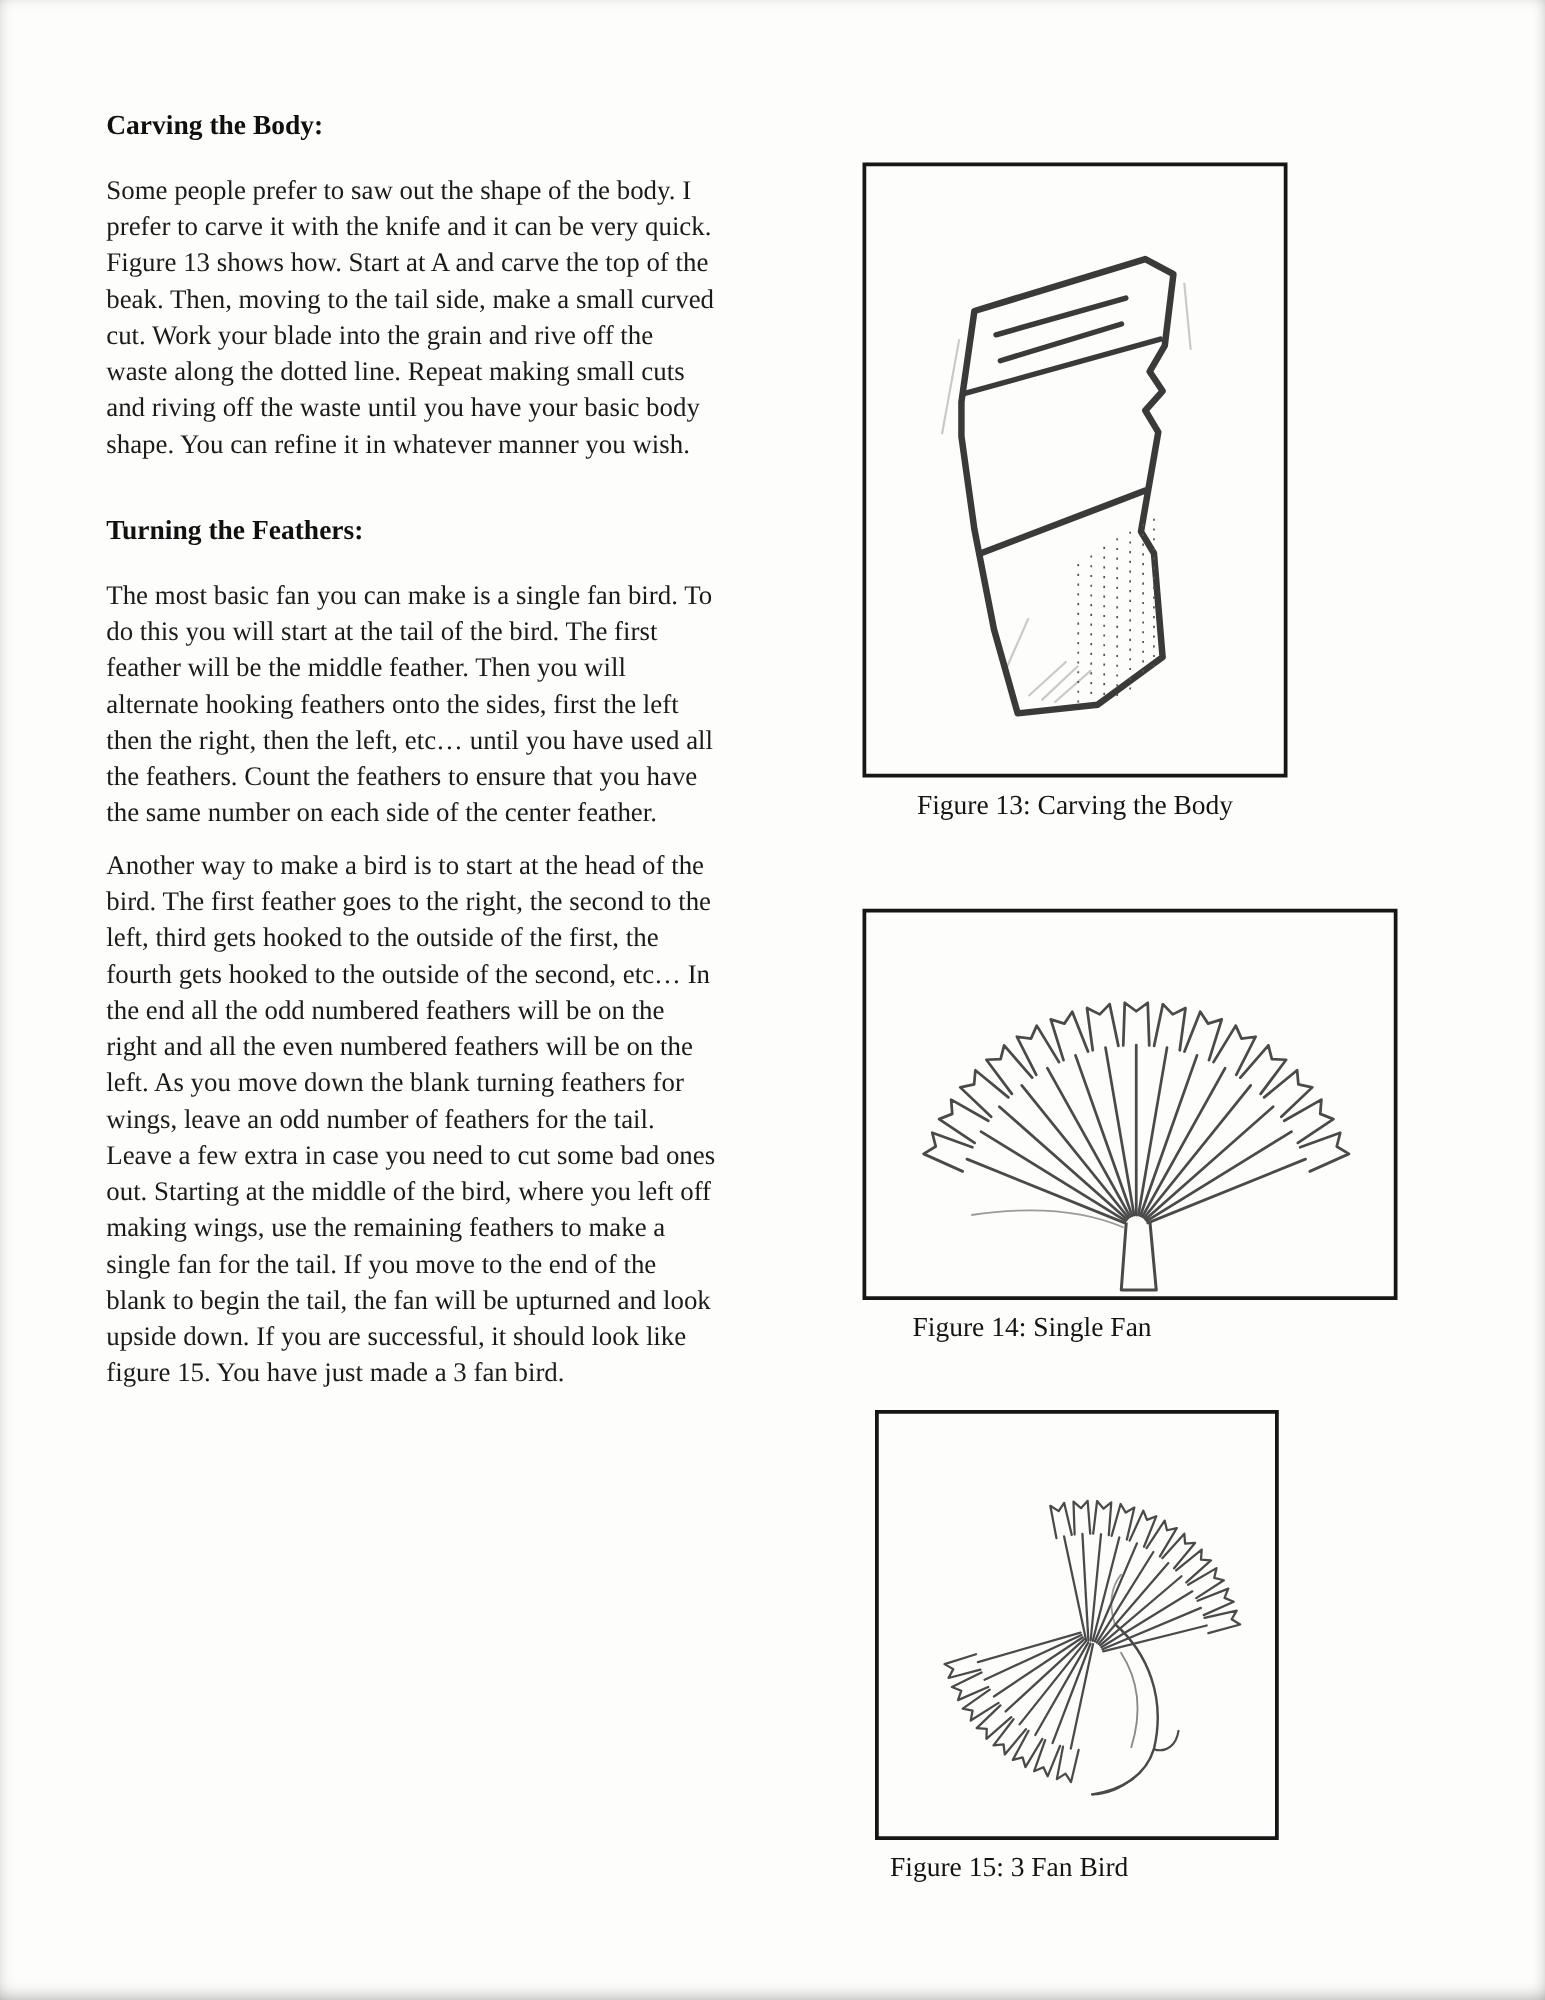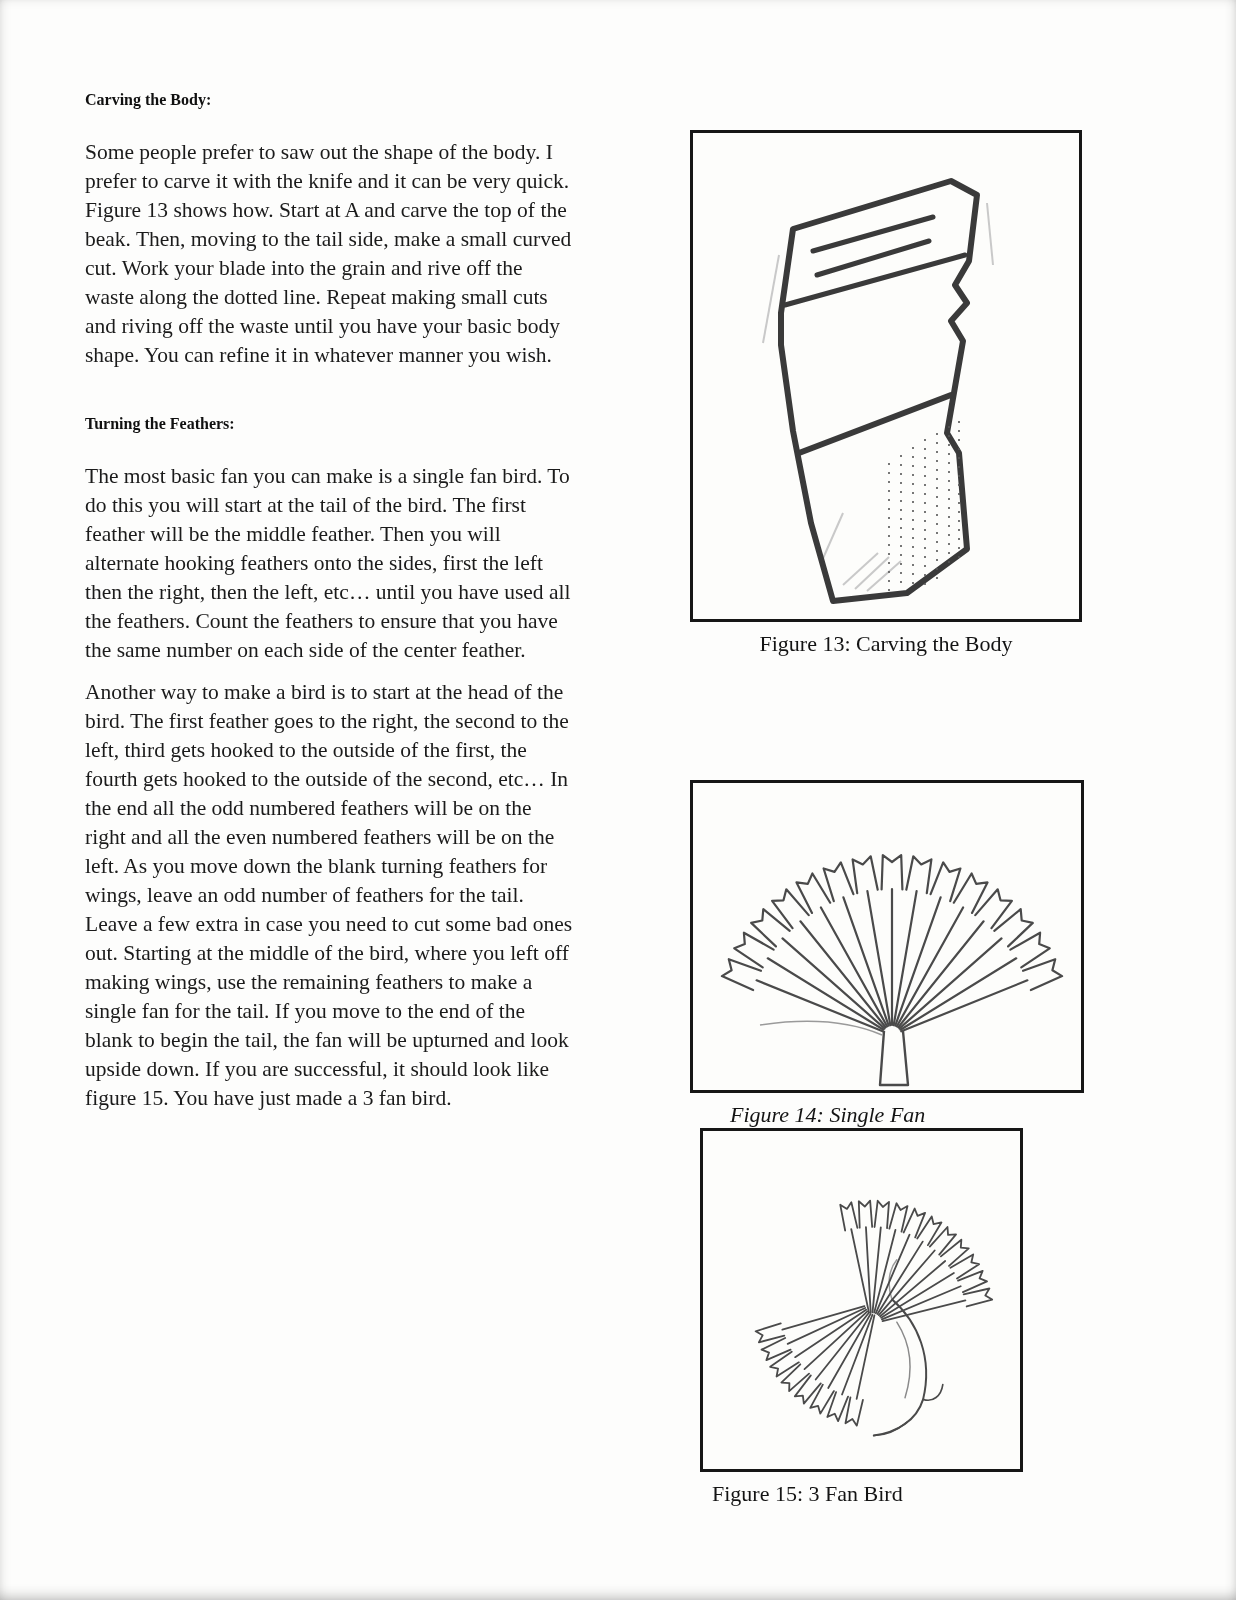--- a/index.html
+++ b/index.html
@@ -9,26 +9,26 @@
     background:#fdfdfc;
     font-family:"Liberation Serif","DejaVu Serif",serif;
     color:#1b1b1b;
     overflow:hidden;
     box-shadow: inset 0 -12px 14px -10px rgba(0,0,0,.28),
                 inset -9px 0 12px -9px rgba(0,0,0,.18),
                 inset 9px 0 12px -9px rgba(0,0,0,.14),
                 inset 0 9px 12px -10px rgba(0,0,0,.10);
   }
   .text-col{position:absolute;left:85px;top:86px;width:490px;}
-  .text-col h2{font-size:16px;line-height:28px;margin:0 0 24px 0;font-weight:bold;color:#101010;}
+  .text-col h2{font-size:22px;line-height:28px;margin:0 0 24px 0;font-weight:bold;color:#101010;}
   .text-col h2.h2-second{margin-top:40px;}
   .text-col p{font-size:21.5px;line-height:29px;margin:0 0 13px 0;text-align:left;}
   figure.fig{position:absolute;margin:0;}
-  .fig13{left:690px;top:130px;width:392px;}
-  .fig14{left:690px;top:780px;width:394px;font-style:italic;}
+  .fig13{left:690px;top:130px;width:340px;}
+  .fig14{left:690px;top:727px;width:428px;}
   .fig15{left:700px;top:1128px;width:323px;}
   .fig-box{border:3px solid #161616;background:#fdfdfb;}
   .fig13 .fig-box{height:486px;}
   .fig14 .fig-box{height:307px;}
   .fig15 .fig-box{height:338px;}
   .fig-box svg{display:block;width:100%;height:100%;}
   figcaption{font-size:22px;color:#141414;margin-top:9px;}
   .fig13 figcaption{text-align:center;}
   .fig14 figcaption{text-align:left;padding-left:40px;}
   .fig15 figcaption{text-align:left;padding-left:12px;}

